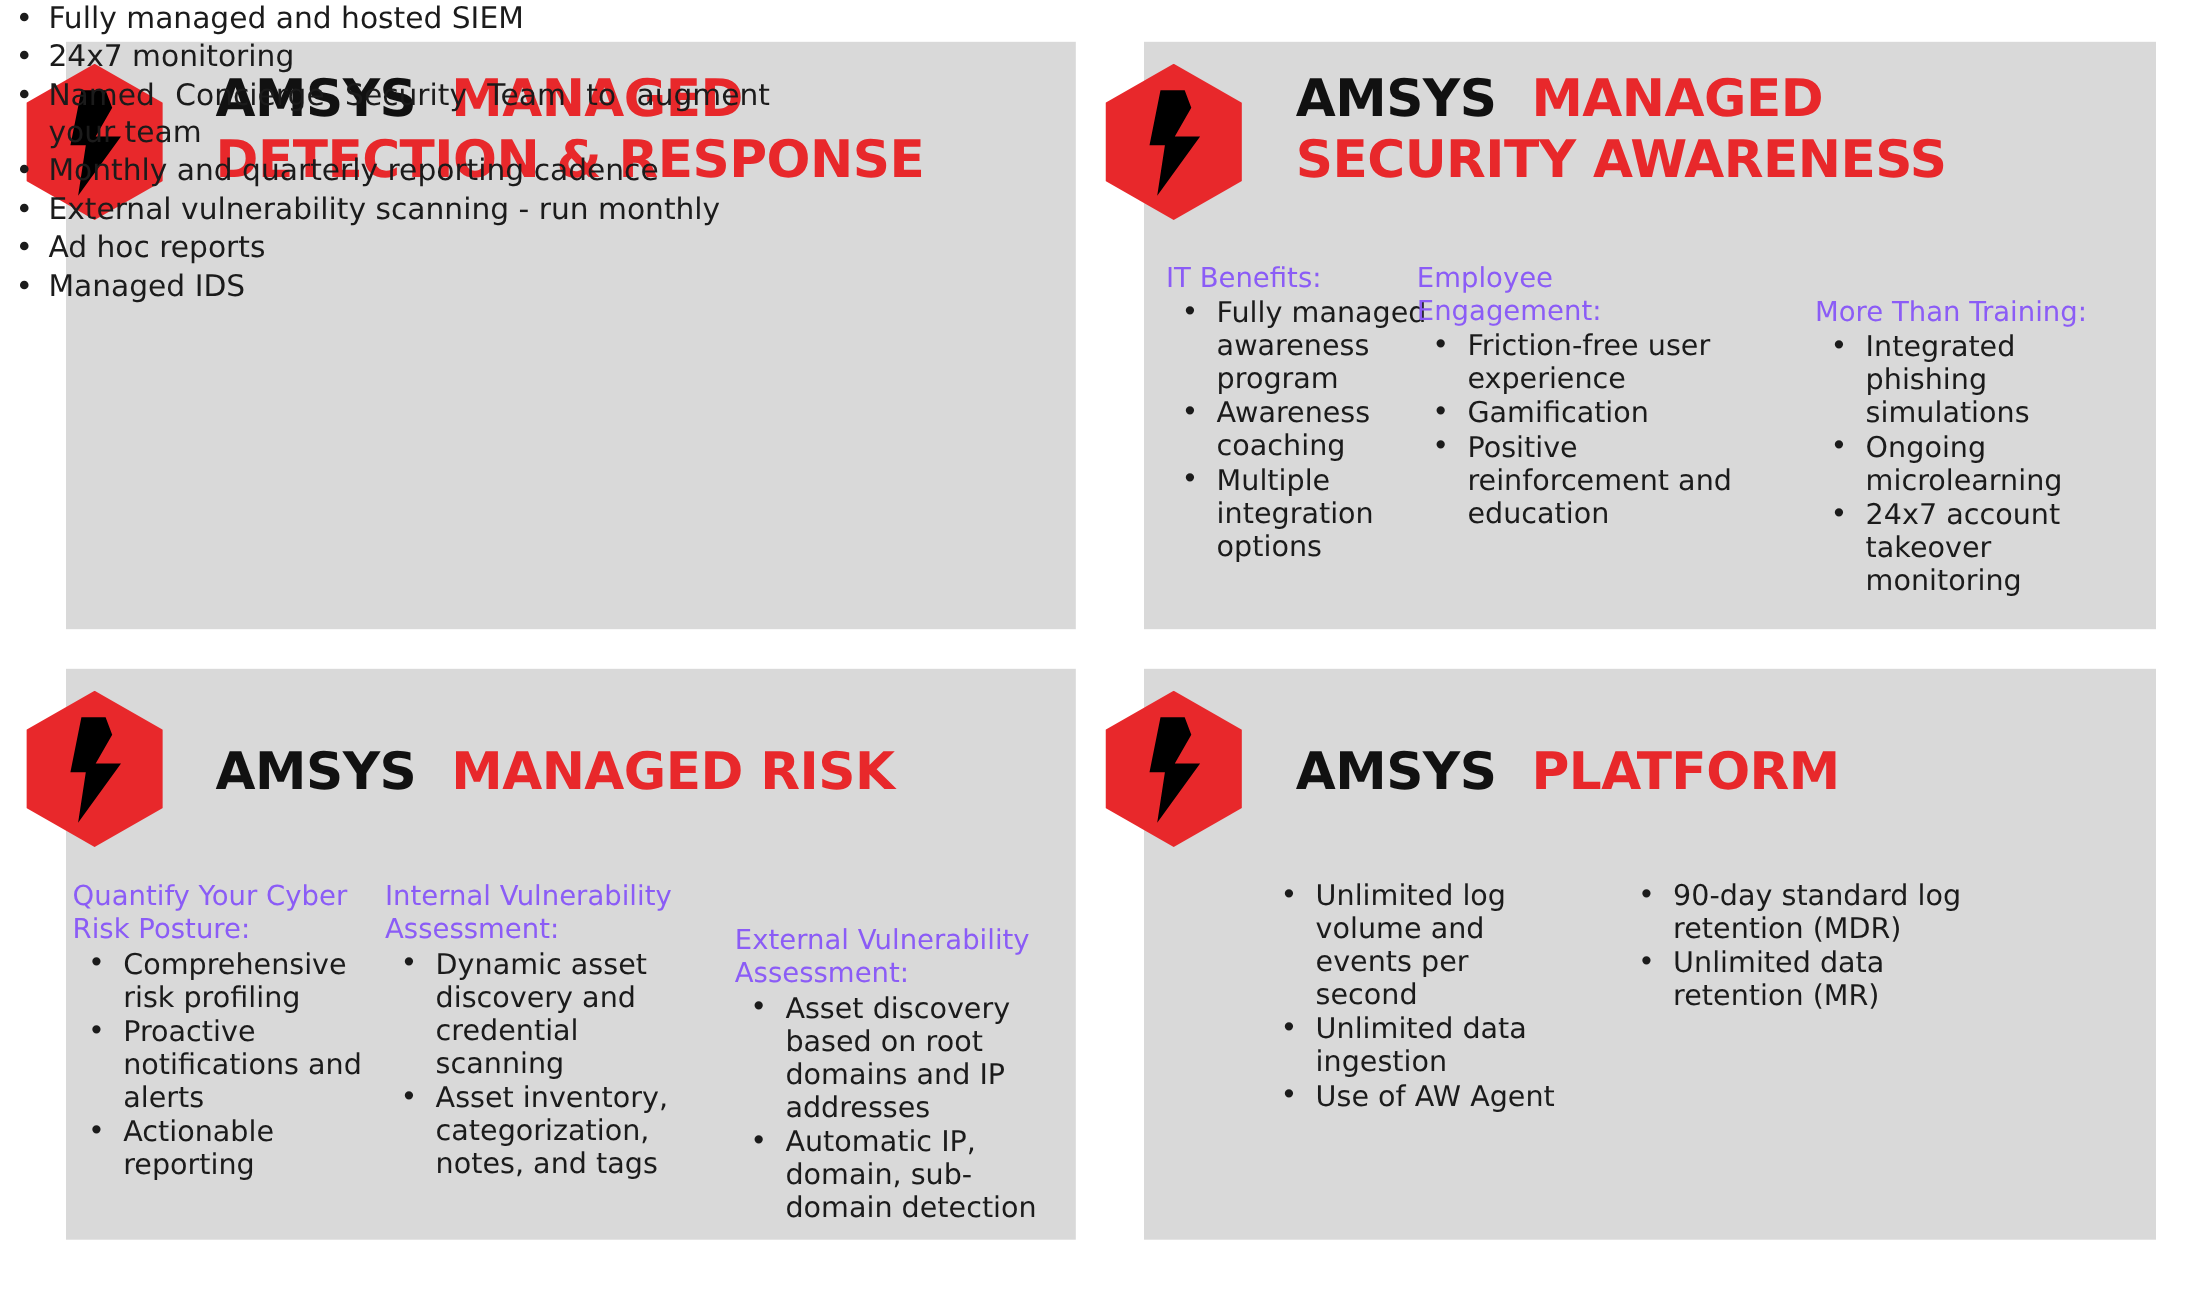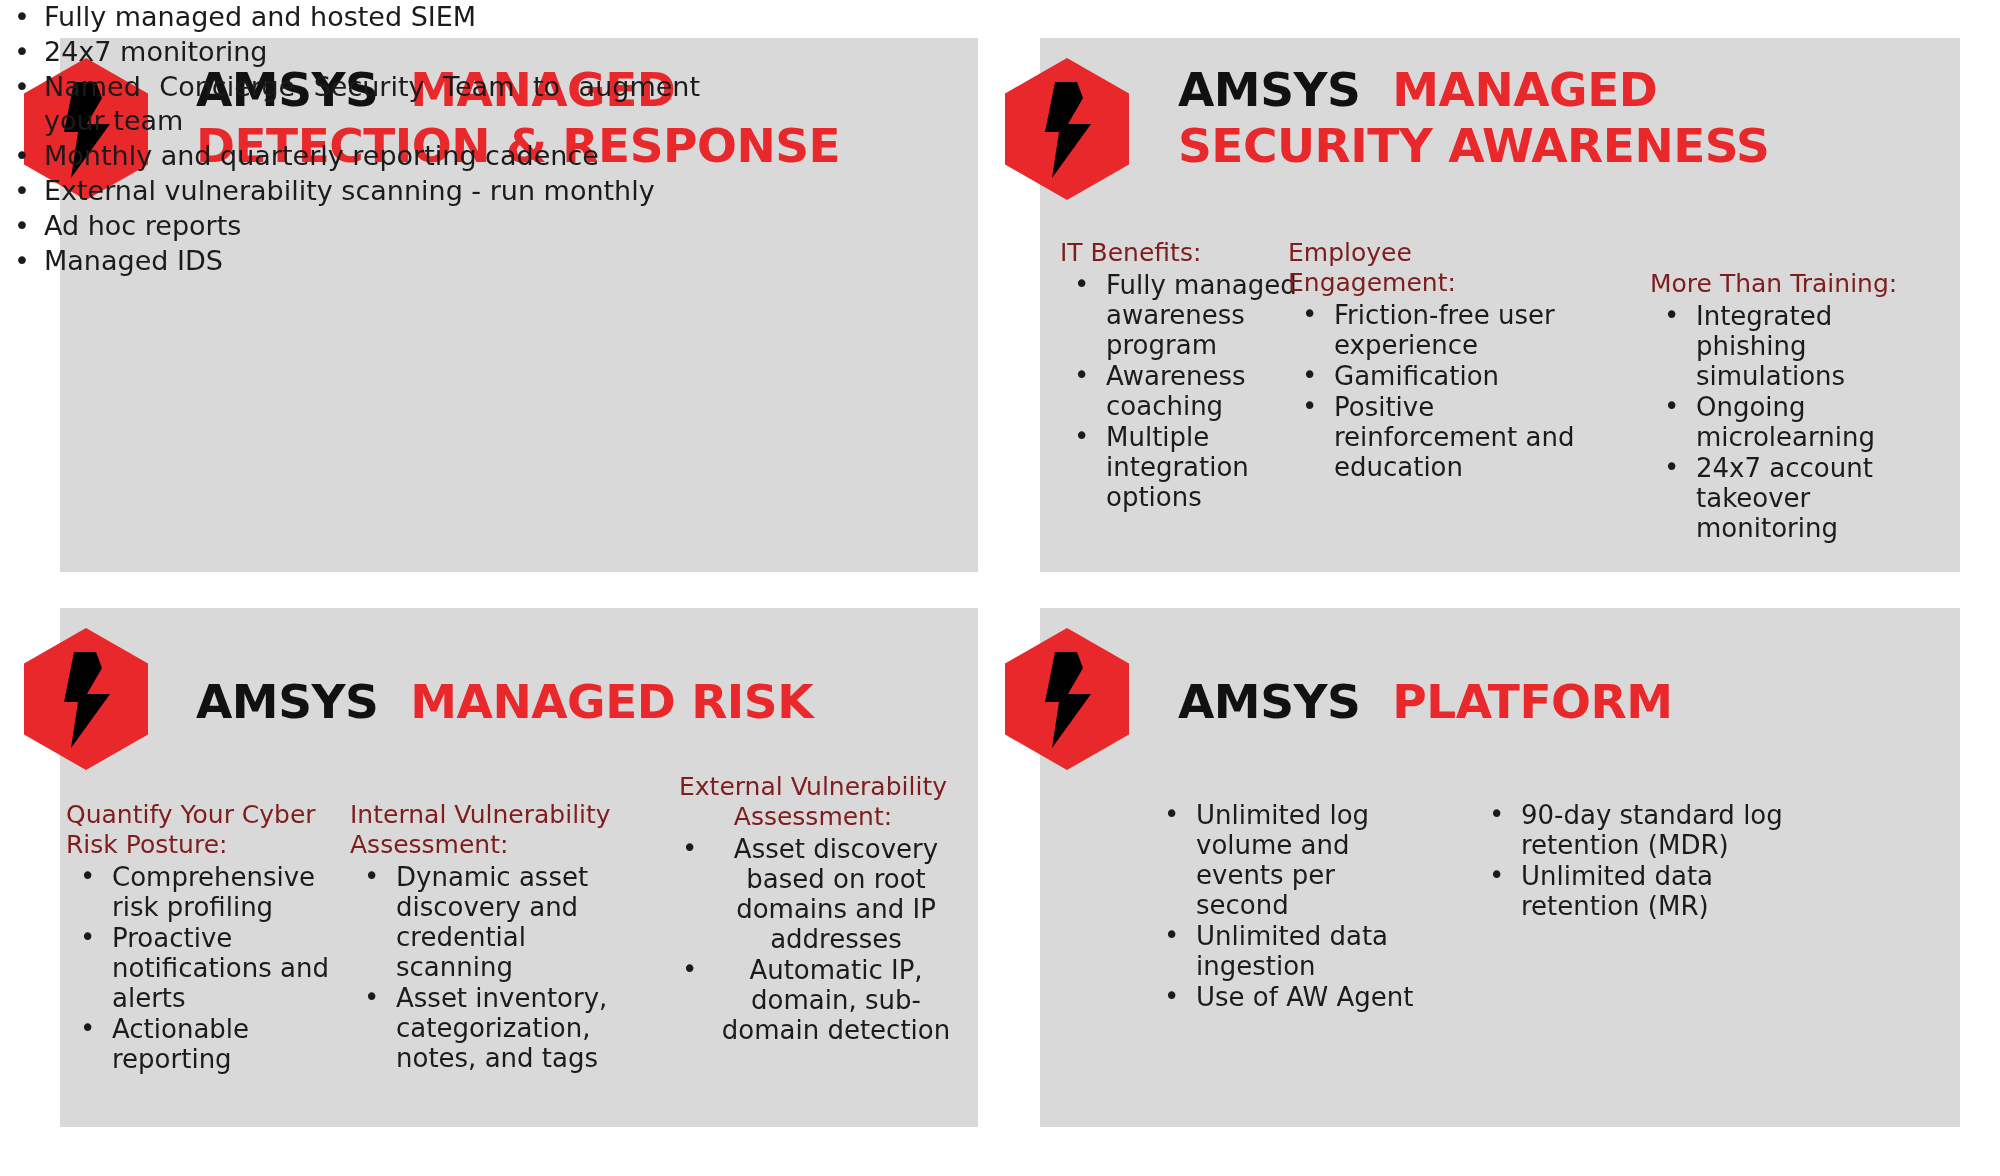--- a/index.html
+++ b/index.html
@@ -68,21 +68,21 @@
   
   .col {
     position: absolute;
     color: #1b1b1b;
   }
   .col-title {
     font-size: 25px;
     line-height: 30px;
     font-weight: normal;
     margin: 0 0 2px 0;
-    color: #7f1d1d;
+    color: #8b5cf6;
   }
   ul.blist {
     list-style: none;
     margin: 0;
     padding: 0;
   }
   ul.blist > li {
     position: relative;
     padding-left: 46px;
     font-size: 26px;
@@ -107,21 +107,21 @@
   #mdr-list > li.justify { text-align: justify; }
 
   
   #msa-c1 { left: 1060px; top: 238px; width: 245px; }
   #msa-c2 { left: 1288px; top: 238px; width: 290px; }
   #msa-c3 { left: 1650px; top: 238px; width: 280px; margin-top: 31px; }
 
   
   #mr-c1 { left: 66px;  top: 800px; width: 265px; }
   #mr-c2 { left: 350px; top: 800px; width: 290px; }
-  #mr-c3 { left: 668px; top: 772px; width: 290px; text-align: center; }
+  #mr-c3 { left: 668px; top: 840px; width: 290px; }
 
   
   #pf-c1 { left: 1150px; top: 800px; width: 280px; }
   #pf-c2 { left: 1475px; top: 800px; width: 320px; }
 </style>
 </head>
 <body>
 
 <div class="canvas">
 

